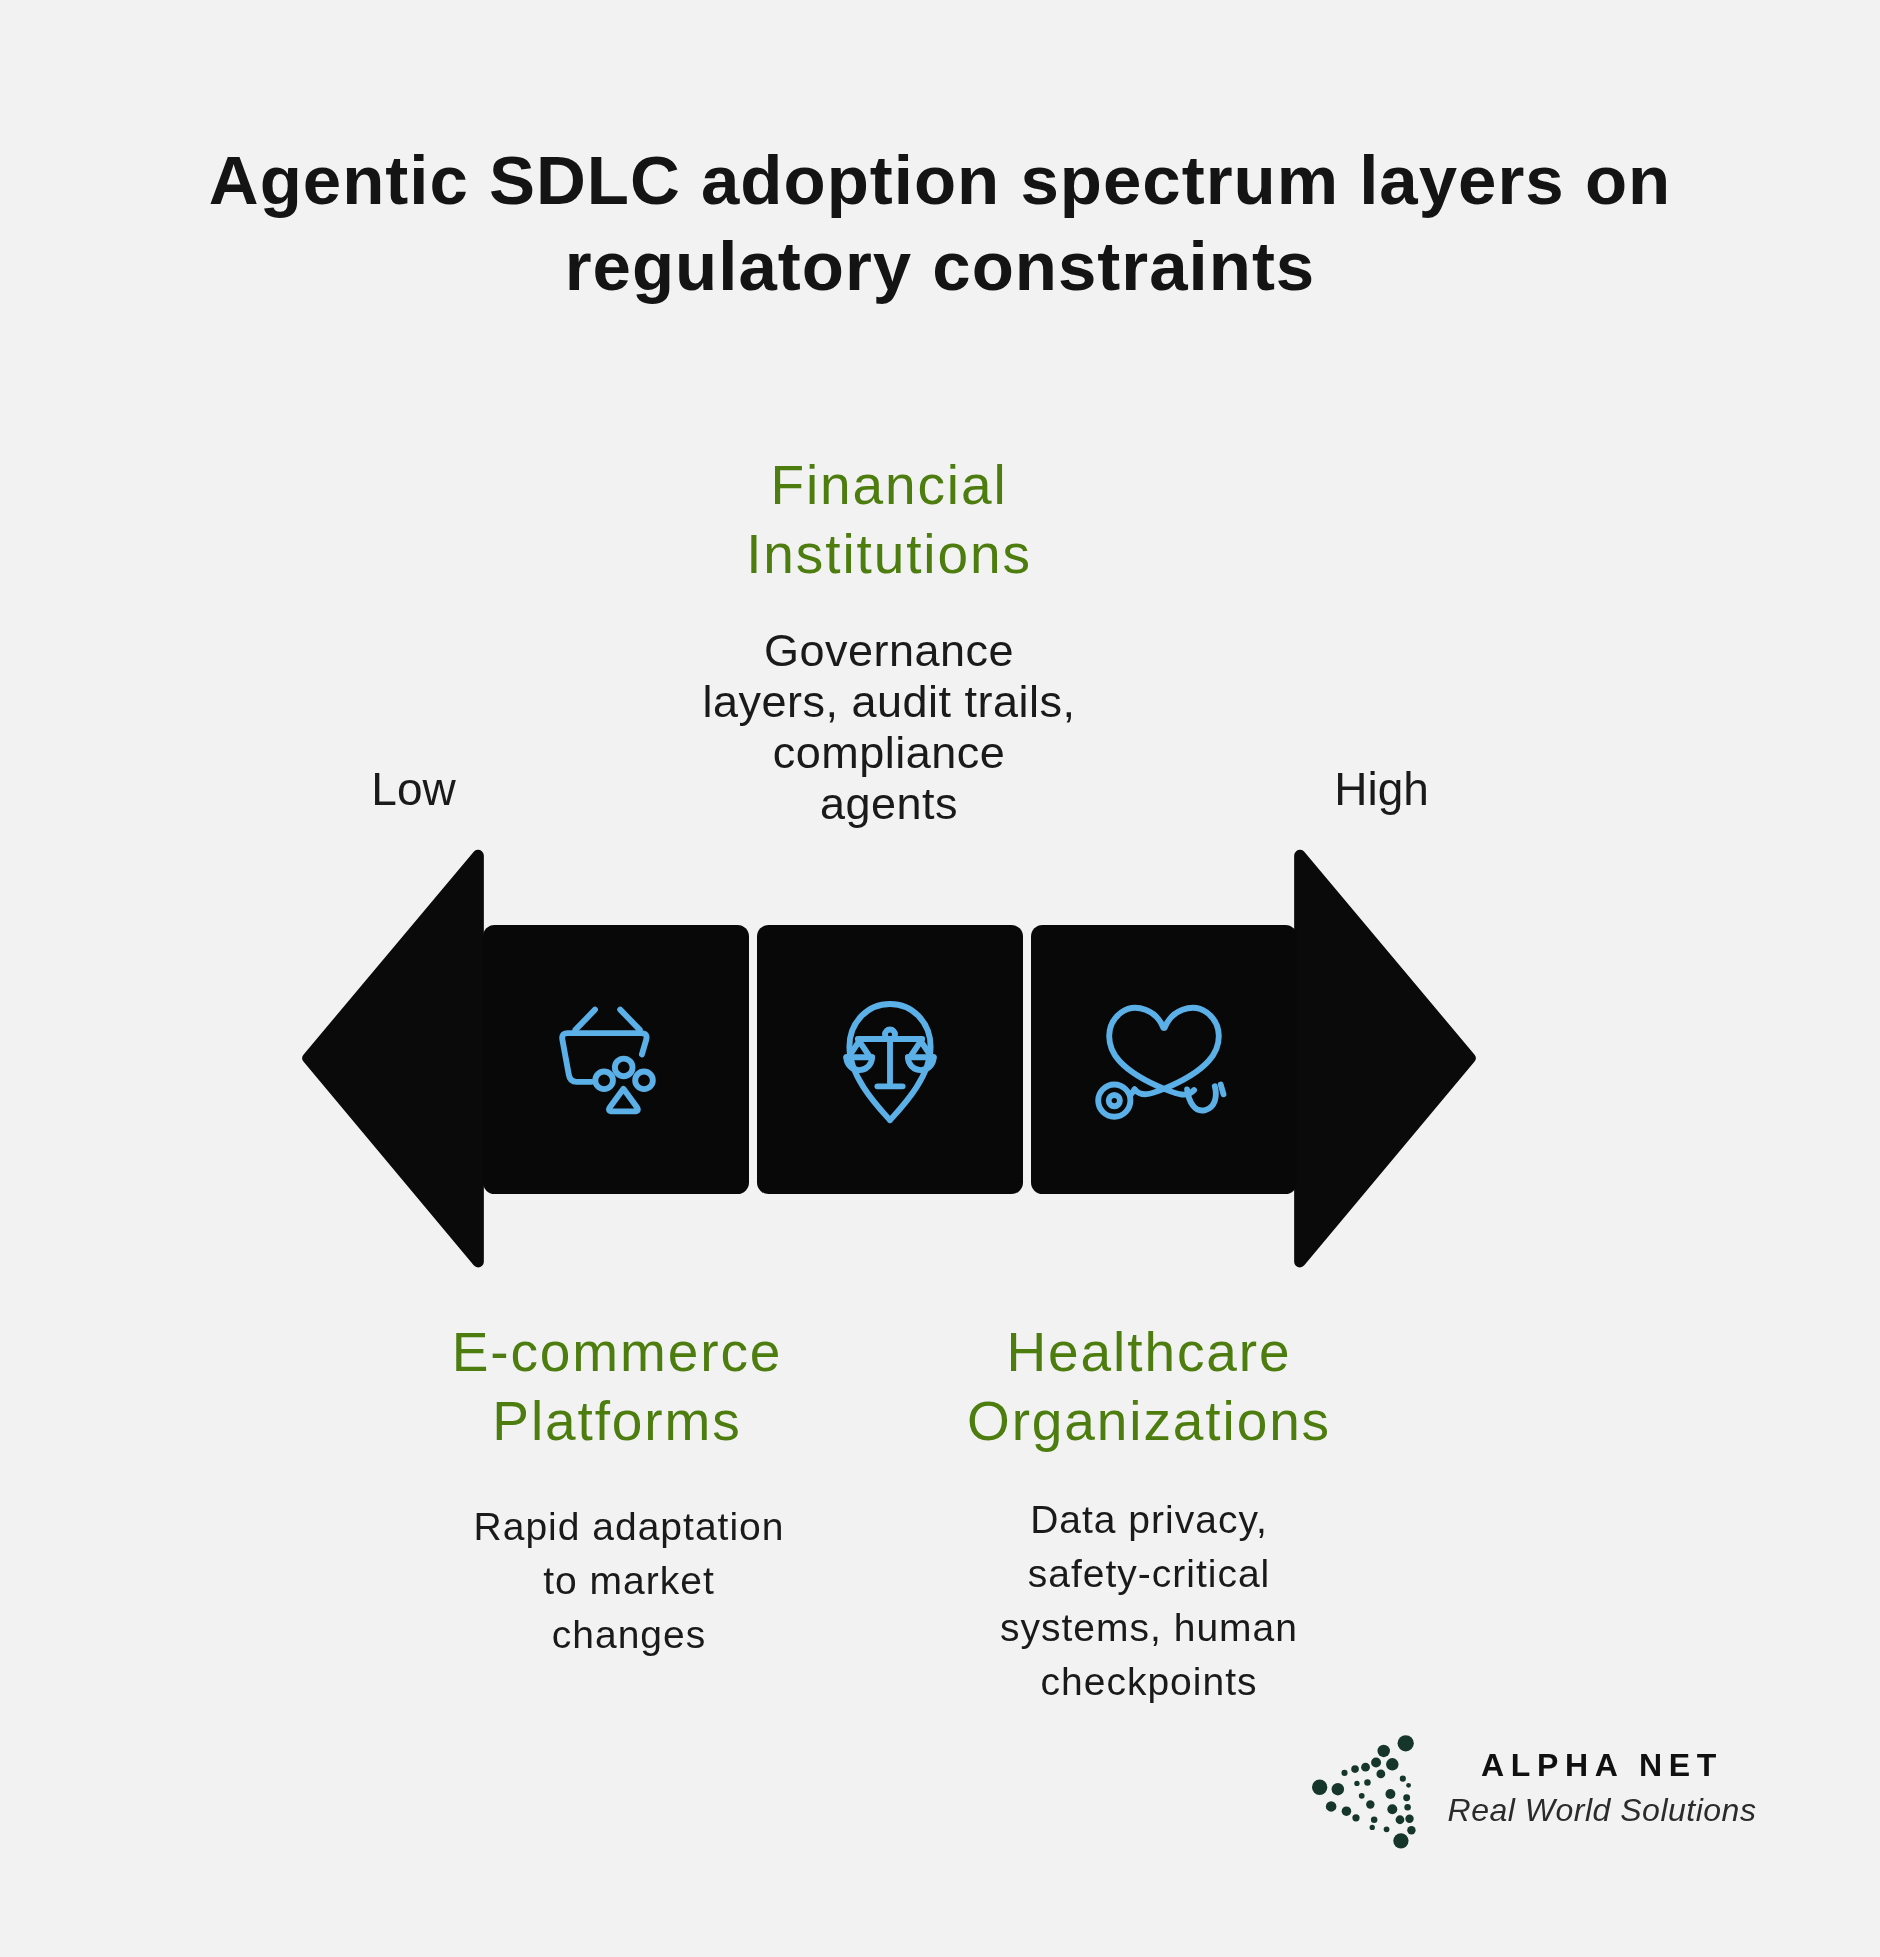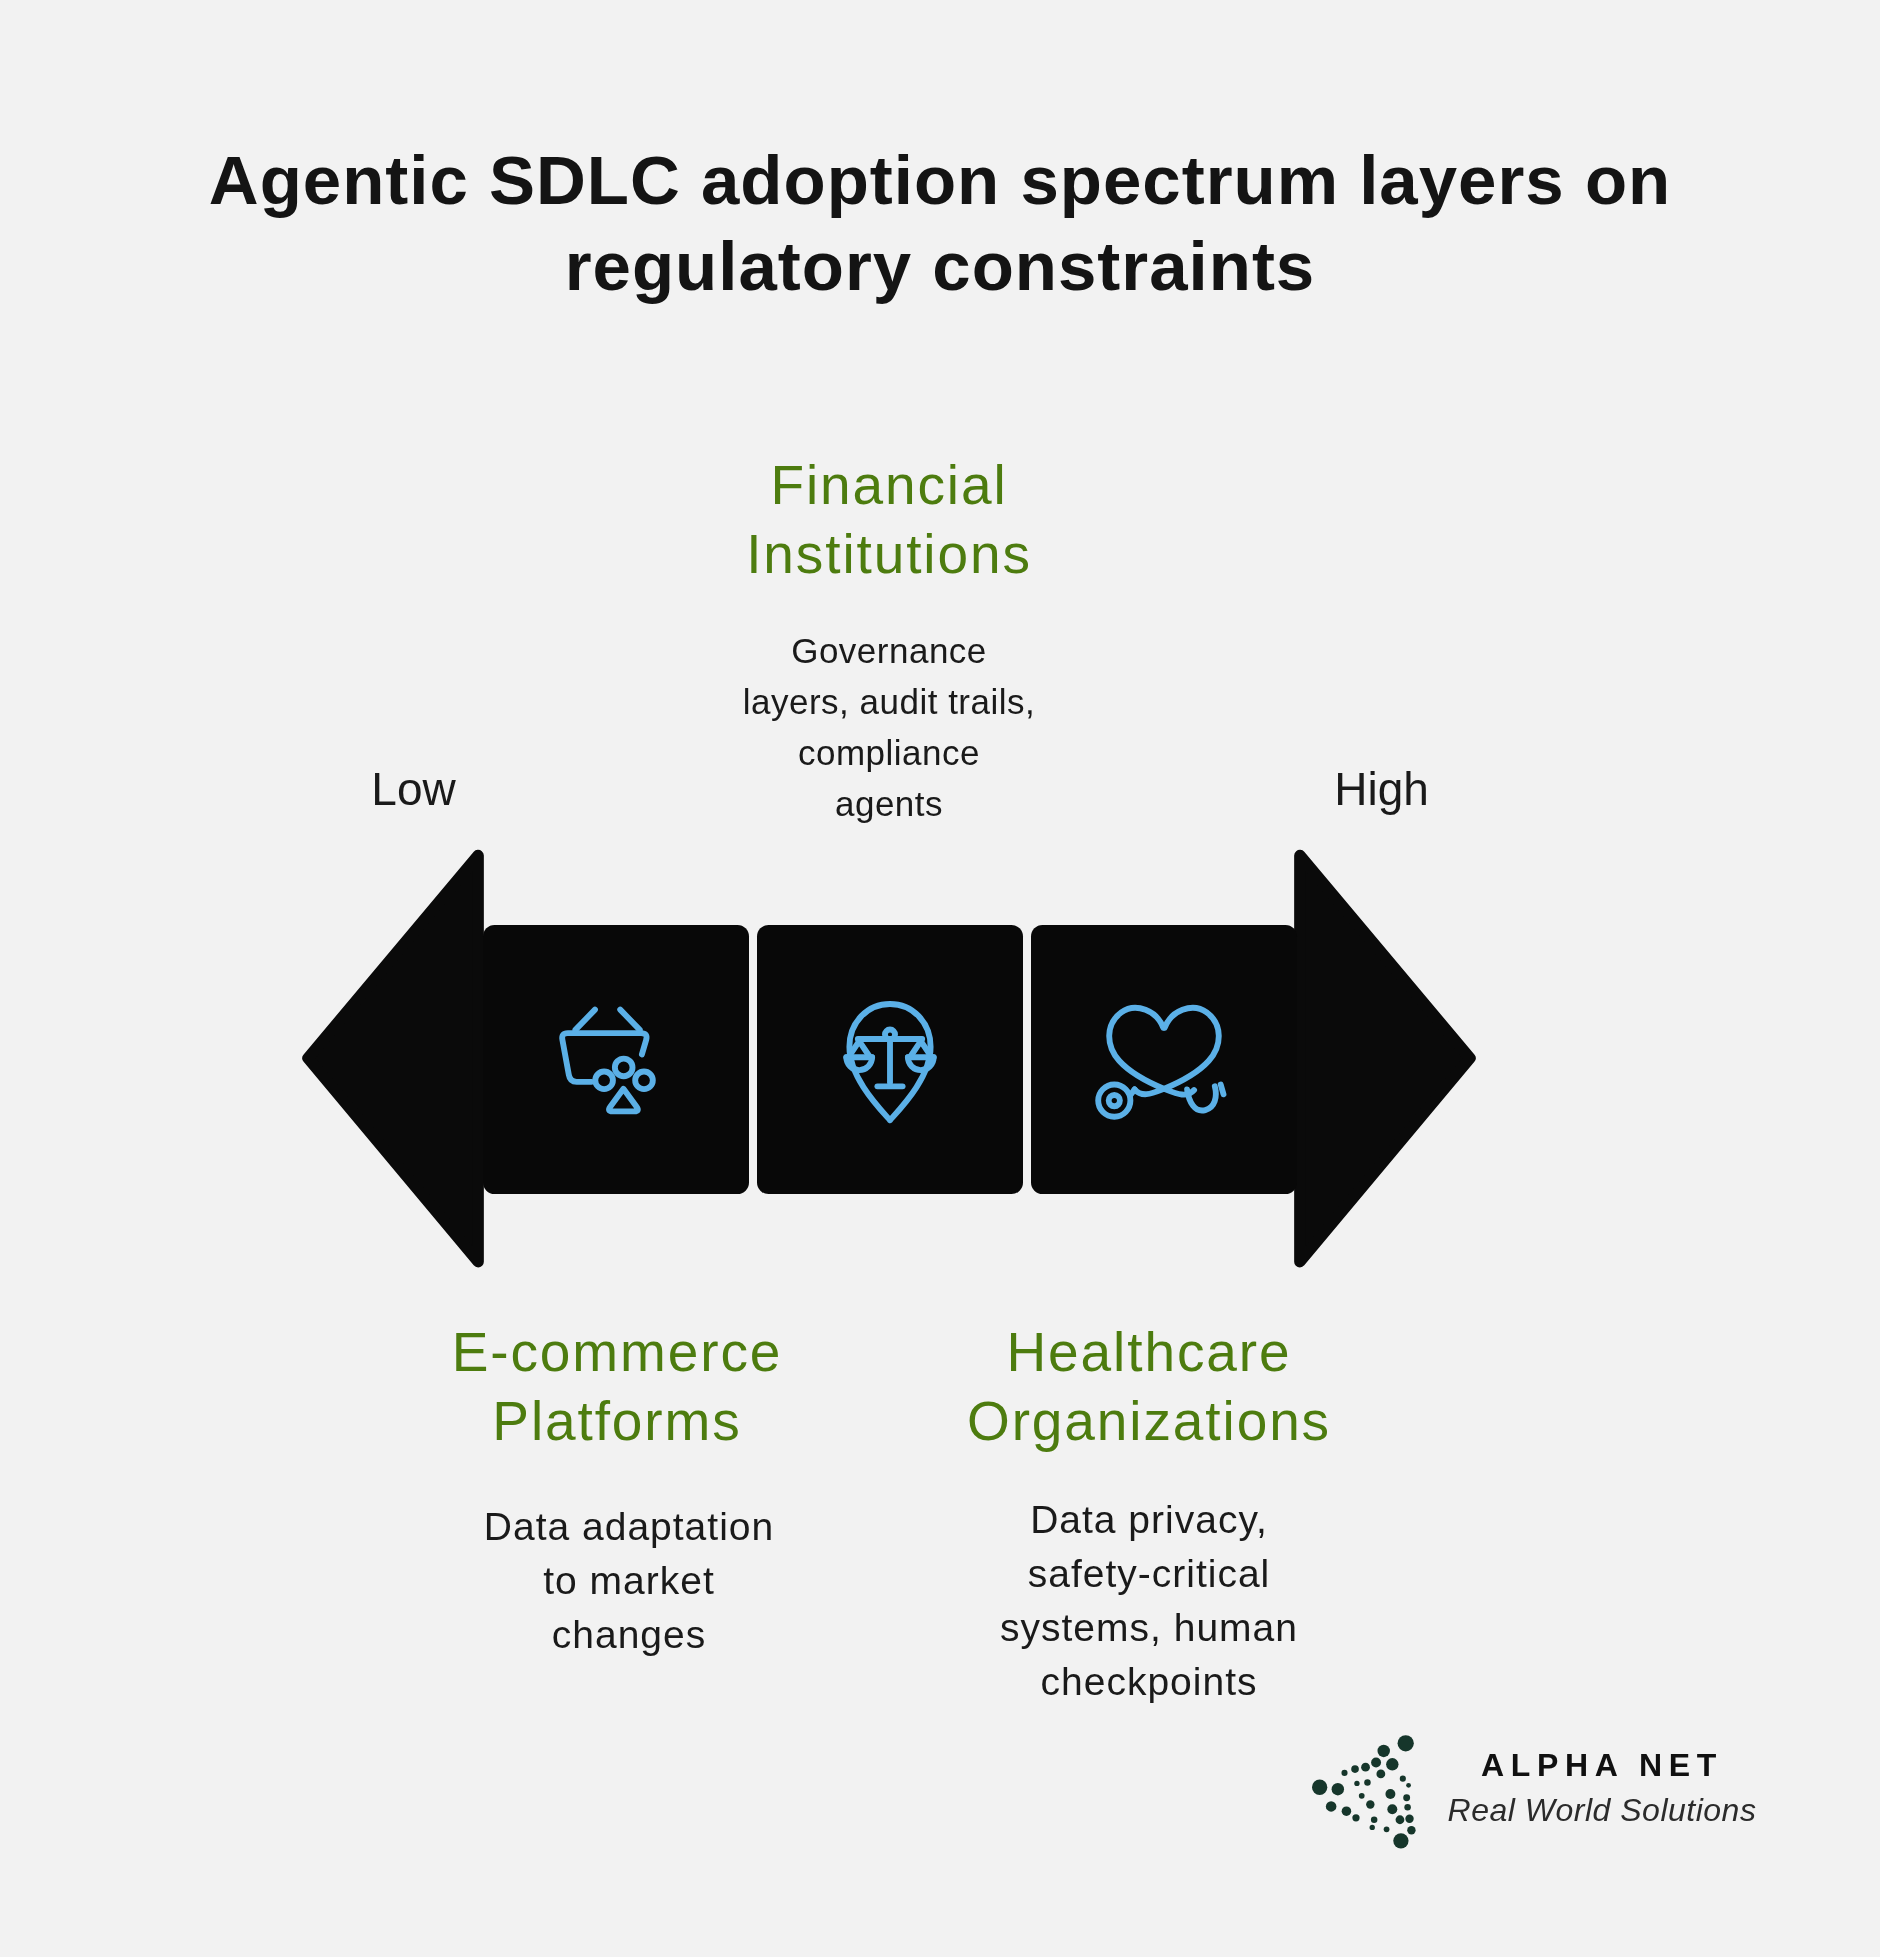--- a/index.html
+++ b/index.html
@@ -22,21 +22,21 @@
     color:#141414;
   }
   .blue-heading{
     color:#4d7c0f;
     font-size:55px;font-weight:normal;
     line-height:69px;letter-spacing:1.9px;
   }
   .fin-heading{left:0;top:451px;width:1778px;}
   .fin-desc{
     left:0;top:625px;width:1778px;
-    font-size:35px;line-height:51px;color:#1a1a1a;letter-spacing:0.5px;
+    font-size:45px;line-height:51px;color:#1a1a1a;letter-spacing:0.5px;
   }
   .axis-label{
     top:761px;height:57px;line-height:57px;
     font-size:46px;color:#1a1a1a;
   }
   .axis-low{left:318px;width:191px;}
   .axis-high{left:1286px;width:191px;}
 
   .arrow-svg{left:287px;top:841px;}
 
@@ -133,21 +133,21 @@
       <circle cx="24.5" cy="89" r="11.5"></circle>
       <circle cx="24.5" cy="89" r="4"></circle>
       <path d="M36,85 L39,81"></path>
       <path d="M76.5,81 C77.7,90 82,97.8 89.5,95.8 C96.3,94 98.3,86.5 96.3,78.8"></path>
       <path d="M100.5,77.5 L102.5,84.5"></path>
     </svg>
   </div>
 
   <div class="abs blue-heading ecom-heading center pre">E-commerce
 Platforms</div>
-  <div class="abs ecom-desc center pre">Data adaptation
+  <div class="abs ecom-desc center pre">Rapid adaptation
 to market
 changes</div>
 
   <div class="abs blue-heading health-heading center pre">Healthcare
 Organizations</div>
   <div class="abs health-desc center pre">Data privacy,
 safety-critical
 systems, human
 checkpoints</div>
 

